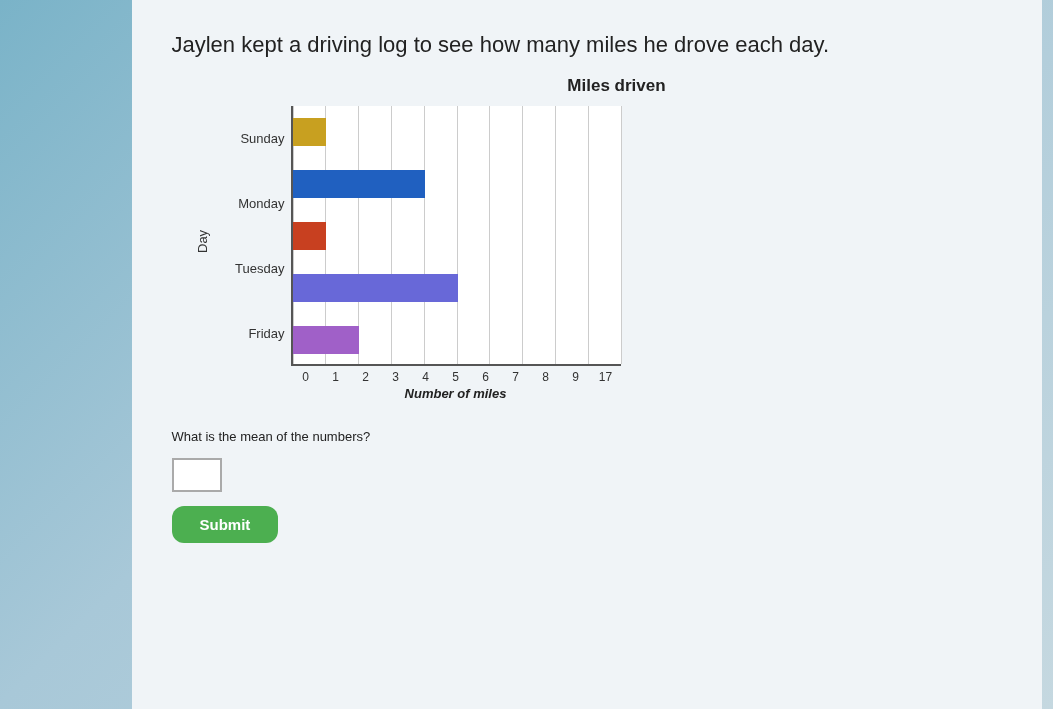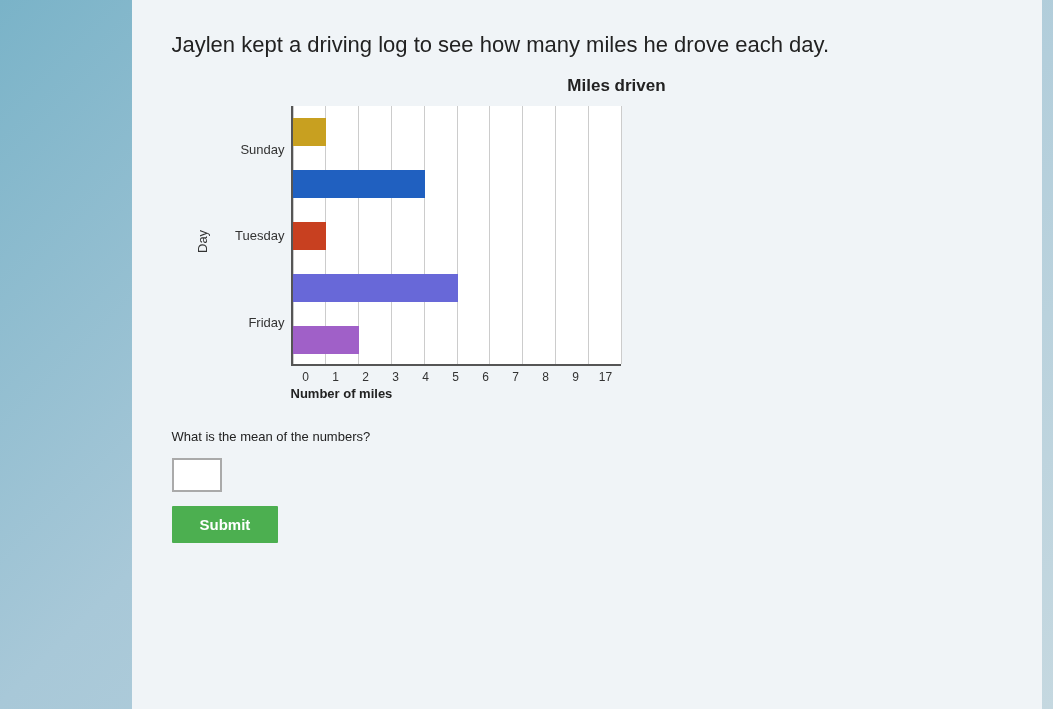--- a/index.html
+++ b/index.html
@@ -108,27 +108,28 @@
       margin-left: 75px;
       padding-top: 4px;
     }
     .x-label {
       font-size: 12px;
       color: #333;
       flex: 1;
       text-align: center;
     }
     .x-axis-title {
-      text-align: left;
+      text-align: center;
       font-size: 13px;
       font-weight: bold;
       color: #222;
       margin-left: 75px;
       margin-top: 2px;
       width: 330px;
+      font-style: italic;
     }
     .mean-question {
       font-size: 13px;
       color: #222;
       margin-top: 28px;
       margin-bottom: 14px;
     }
     .answer-input {
       width: 50px;
       height: 34px;
@@ -137,21 +138,21 @@
       font-size: 15px;
       padding: 4px;
       outline: none;
       display: block;
       margin-bottom: 14px;
     }
     .submit-btn {
       background: #4caf50;
       color: white;
       border: none;
-      border-radius: 1px;
+      border-radius: 12px;
       padding: 10px 28px;
       font-size: 15px;
       cursor: pointer;
       font-weight: bold;
     }
   </style>
 </head>
 <body>
 
 <div class="main-panel">
@@ -159,20 +160,21 @@
 
   <div class="chart-title">Miles driven</div>
 
   <div class="chart-area">
     <div class="y-axis-label">Day</div>
     <div class="chart-body">
       <div class="bars-and-axes">
         <div class="y-labels">
 
         <div class="y-label">Sunday</div>
+            <div class="y-label">Monday</div>
             <div class="y-label">Tuesday</div>
             <div class="y-label">Friday</div>
           </div>
         <div class="bars-container">
 
         <div class="grid-line" style="left: 0%;"></div>
             <div class="grid-line" style="left: 10%;"></div>
             <div class="grid-line" style="left: 20%;"></div>
             <div class="grid-line" style="left: 30%;"></div>
             <div class="grid-line" style="left: 40%;"></div>

